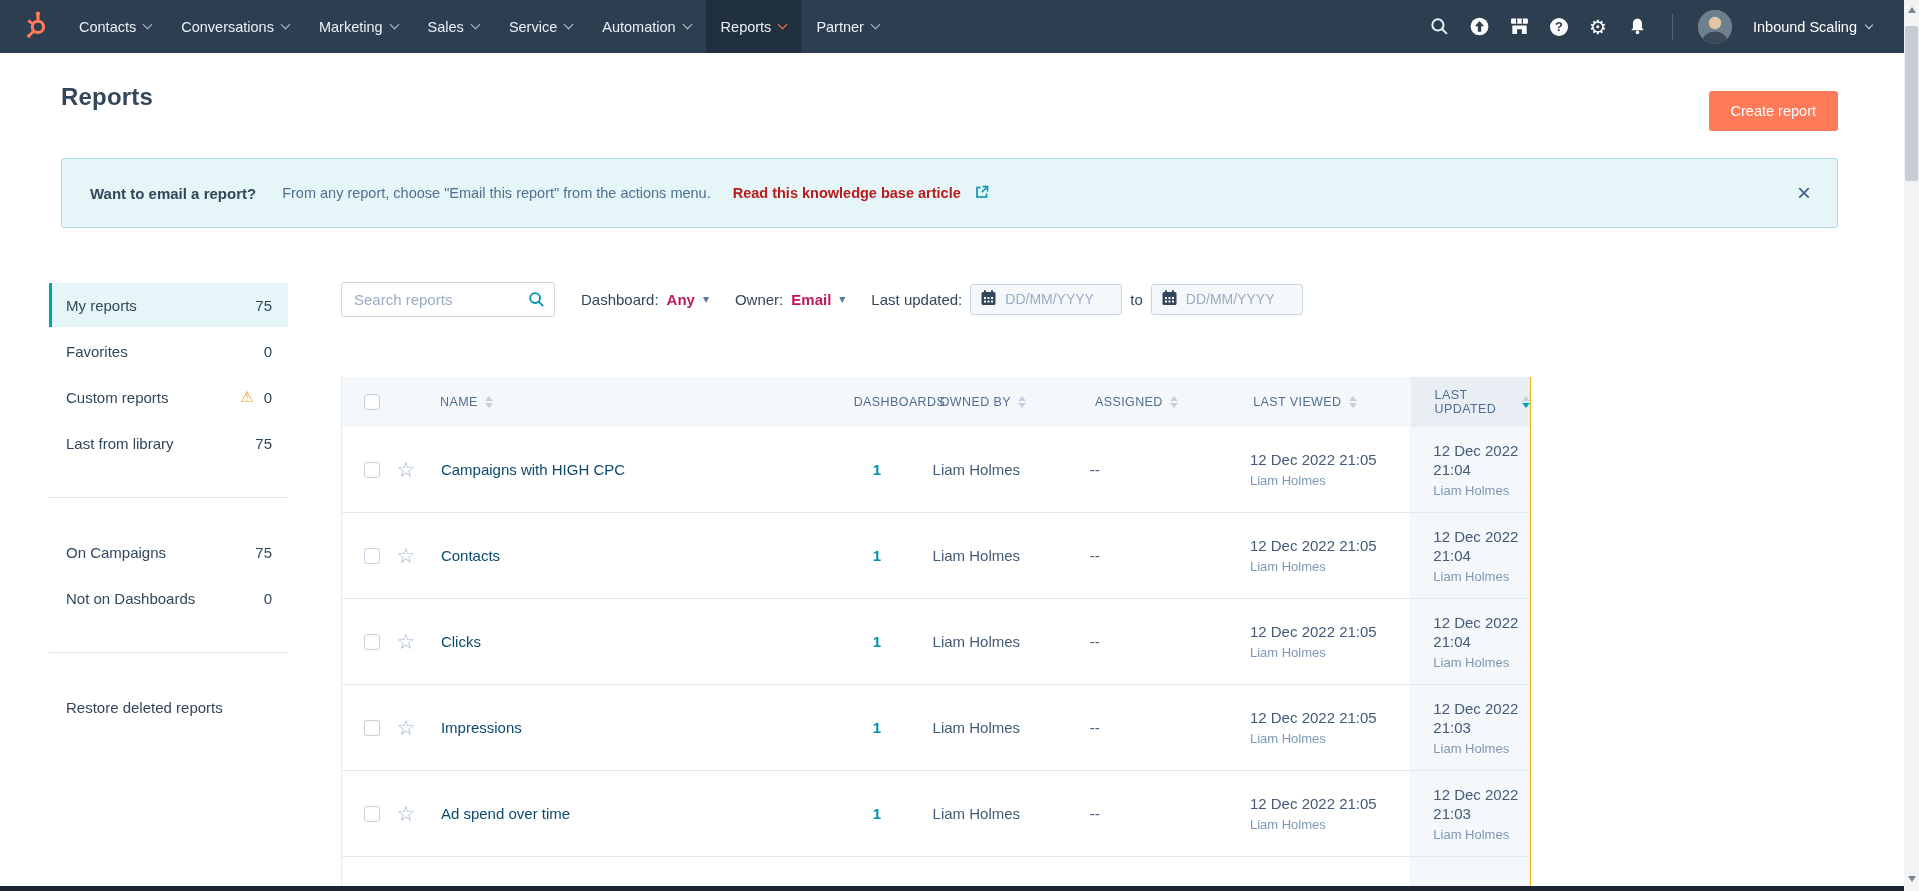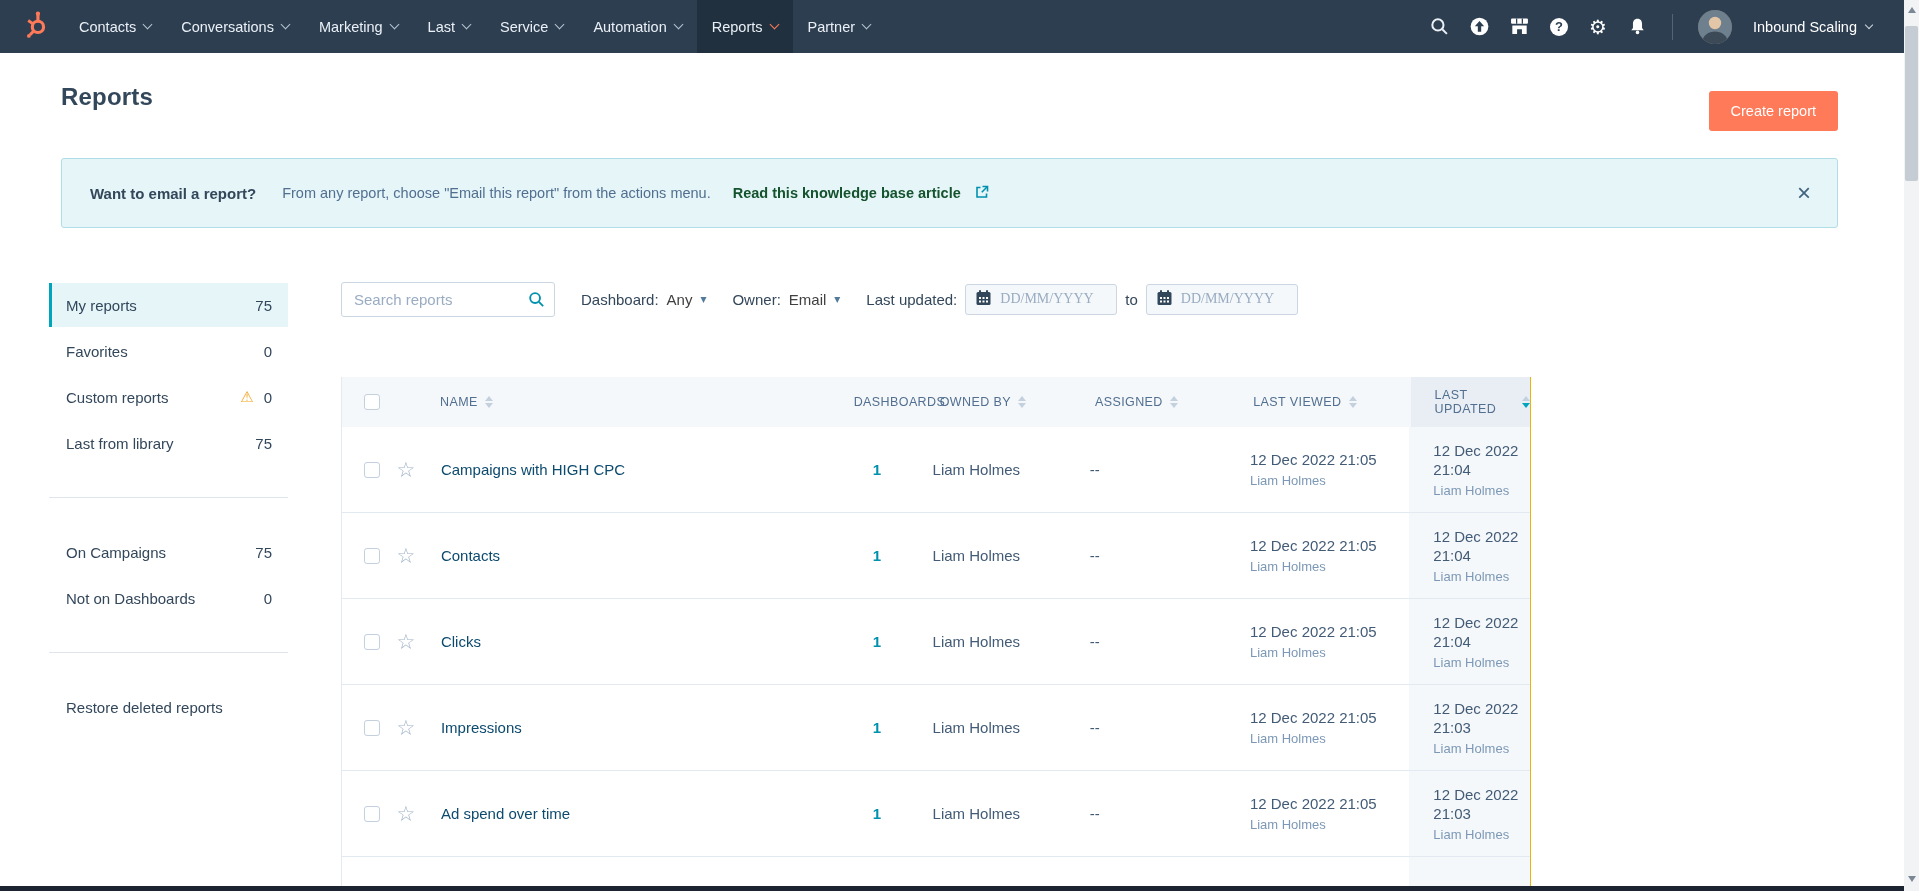--- a/index.html
+++ b/index.html
@@ -22,42 +22,42 @@
   .account{display:flex;align-items:center;color:#fff;font-size:14.5px;cursor:pointer}
   .account .chev{width:6px;height:6px;border-right:1.6px solid #cfd9e2;border-bottom:1.6px solid #cfd9e2;transform:rotate(45deg);margin-left:9px;margin-top:-3px}
   
   .page{position:absolute;left:0;top:53px;width:1904px;height:838px;background:#fff}
   .page-title{position:absolute;left:61px;top:30px;font-size:24px;font-weight:700;color:#33475b;letter-spacing:.2px}
   .create-btn{position:absolute;top:38px;right:66px;height:40px;padding:0 22px;background:#ff7a59;border:none;border-radius:3px;color:#fff;font-size:14.5px;font-family:inherit;cursor:pointer}
   
   .banner{position:absolute;left:61px;right:66px;top:105px;height:70px;background:#e5f5f8;border:1px solid #b1dde6;border-radius:3px;display:flex;align-items:center;padding:0 28px;font-size:14.5px}
   .banner .b-bold{font-weight:700;color:#33475b;margin-right:26px;font-size:15px}
   .banner .b-text{color:#516f90;margin-right:22px}
-  .banner .b-link{color:#14532d;font-weight:700;display:flex;align-items:center;gap:14px;cursor:pointer;text-decoration:none}
+  .banner .b-link{color:#b91c1c;font-weight:700;display:flex;align-items:center;gap:14px;cursor:pointer;text-decoration:none}
   .banner .b-close{position:absolute;right:26px;top:50%;transform:translateY(-50%);font-size:24px;color:#42647e;cursor:pointer;line-height:1}
   
   .sidebar{position:absolute;left:49px;top:230px;width:239px}
   .side-item{height:44px;display:flex;align-items:center;padding:0 16px 0 14px;font-size:15px;color:#33475b;margin-bottom:2px;cursor:pointer;border-left:3px solid transparent}
   .side-item.active{background:#e5f5f8;border-left-color:#00a4bd}
   .side-item .cnt{margin-left:auto}
   .side-item .warn{color:#f5a623;font-size:15px;margin-left:auto;margin-right:10px}
   .side-item .warn + .cnt{margin-left:0}
   .side-div{border-top:1px solid #dfe5ec;margin:32px 0}
   
   .filters{position:absolute;left:341px;top:228px;height:36px;display:flex;align-items:center;gap:26px;font-size:15px}
   .search-box{position:relative;width:214px}
   .search-box input{width:214px;height:35px;border:1px solid #cbd6e2;border-radius:3px;padding:0 36px 0 12px;font-size:15px;font-family:inherit;color:#33475b;outline:none}
   .search-box input::placeholder{color:#99acc2}
   .search-box .mag{position:absolute;right:10px;top:9px}
   .filter-group{display:flex;align-items:center;gap:8px;white-space:nowrap}
   .filter-group .lab{color:#33475b}
-  .filter-group .val{color:#404040;font-weight:400;cursor:pointer}
+  .filter-group .val{color:#be185d;font-weight:700;cursor:pointer}
   .filter-group .caret{color:#527a9b;font-size:12px;cursor:pointer}
   .date-field{display:flex;align-items:center;gap:9px;width:152px;height:31px;background:#f5f8fa;border:1px solid #cbd6e2;border-radius:3px;padding:0 10px;cursor:text}
-  .date-field input{border:none;background:transparent;width:108px;font-size:14px;font-family:Liberation Serif, serif;color:#33475b;outline:none}
+  .date-field input{border:none;background:transparent;width:108px;font-size:14px;font-family:Liberation Sans, sans-serif;color:#33475b;outline:none}
   .date-field input::placeholder{color:#99acc2}
   
   .table{position:absolute;left:341px;top:324px;width:1190px;height:509px;overflow:hidden;border-left:1px solid #e5eaf0;border-right:1px solid #eab308}
   .thead{display:flex;height:50px;background:#f5f8fa;align-items:center;font-size:12.5px;color:#516f90;letter-spacing:.4px}
   .th{display:flex;align-items:center;height:100%;cursor:pointer}
   .tr{display:flex;height:86px;border-bottom:1px solid #e3e9f0;background:#fff}
   .td{display:flex;align-items:center;height:100%}
   .c-ck{width:64px;padding-left:22px}
   .c-star{width:38px}
   .c-name{width:537px;padding-left:15px}
@@ -115,21 +115,21 @@
       </div>
       <div class="nav-item">
         <span>Conversations</span>
         <i class="chev"></i>
       </div>
       <div class="nav-item">
         <span>Marketing</span>
         <i class="chev"></i>
       </div>
       <div class="nav-item">
-        <span>Last</span>
+        <span>Sales</span>
         <i class="chev"></i>
       </div>
       <div class="nav-item">
         <span>Service</span>
         <i class="chev"></i>
       </div>
       <div class="nav-item">
         <span>Automation</span>
         <i class="chev"></i>
       </div>

